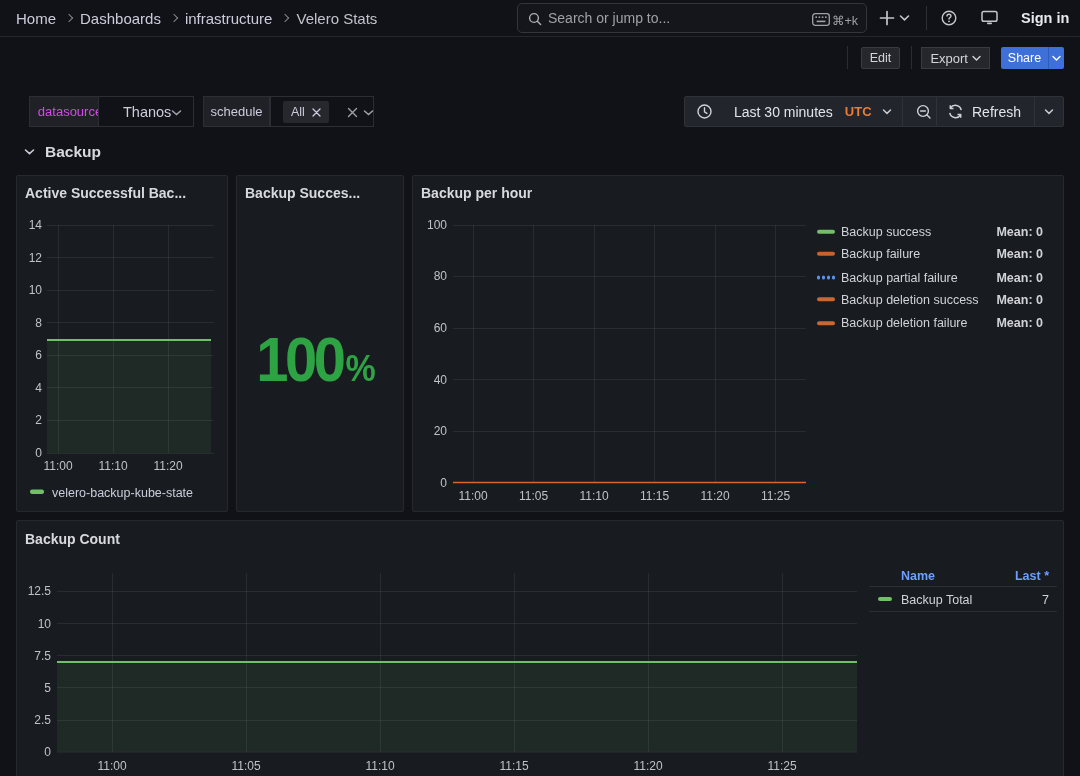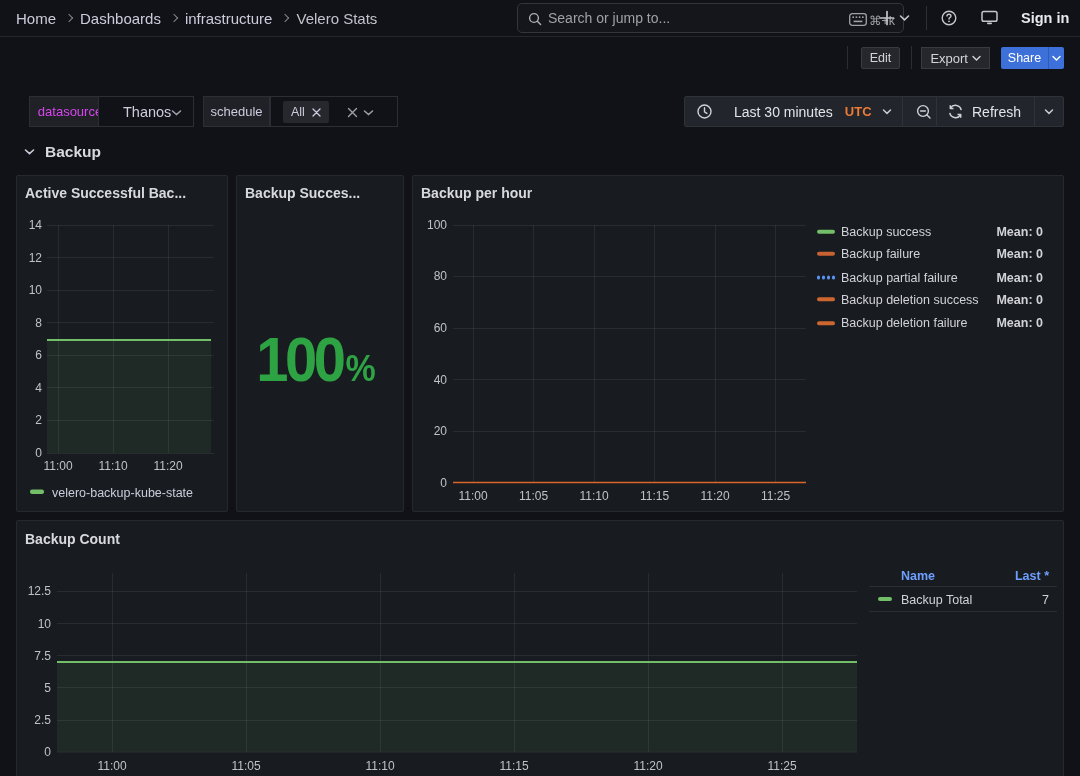--- a/index.html
+++ b/index.html
@@ -20,21 +20,21 @@
   <span>Dashboards</span>
   <span class="bsep"></span>
   <span>infrastructure</span>
   <span class="bsep"></span>
   <span style="color:#c2c3cd">Velero Stats</span>
 </div>
 <style>
 .bsep{display:inline-block;width:6px;height:6px;border-right:1.5px solid #84868f;border-top:1.5px solid #84868f;transform:rotate(45deg);margin:0 8px 0 10px}
 </style>
 
-<div class="abs" style="left:517px;top:3px;width:387px;height:30px;background:#15161b;border:1px solid #33353c;border-radius:5px;display:flex;align-items:center">
+<div class="abs" style="left:517px;top:3px;width:350px;height:30px;background:#15161b;border:1px solid #33353c;border-radius:5px;display:flex;align-items:center">
   <svg class="abs" style="left:10px;top:8px" width="14" height="14" viewBox="0 0 14 14">
       <circle cx="6" cy="6" r="4.4" fill="none" stroke="#aeb0b8" stroke-width="1.4"></circle>
       <line x1="9.3" y1="9.3" x2="12.6" y2="12.6" stroke="#aeb0b8" stroke-width="1.4" stroke-linecap="round"></line>
     </svg>
   <span style="margin-left:30px;font-size:14px;color:#9fa1a8">Search or jump to...</span>
   <svg class="abs" style="right:36px;top:9px" width="18" height="13" viewBox="0 0 18 13">
       <rect x="0.7" y="0.7" width="16.6" height="11.6" rx="2.5" fill="none" stroke="#9fa1a8" stroke-width="1.3"></rect>
       <rect x="3.4" y="3.4" width="1.6" height="1.6" fill="#9fa1a8"></rect>
       <rect x="6.6" y="3.4" width="1.6" height="1.6" fill="#9fa1a8"></rect>
       <rect x="9.8" y="3.4" width="1.6" height="1.6" fill="#9fa1a8"></rect>
@@ -80,21 +80,21 @@
 </div>
 
 <div class="abs" style="left:29px;top:96px;width:82px;height:31px;background:#1f2127;border:1px solid #2c2e35;display:flex;align-items:center;justify-content:center;font-size:13px;color:#d946ef">datasource</div>
 <div class="abs" style="left:98px;top:96px;width:96px;height:31px;background:#111217;border:1px solid #2c2e35;display:flex;align-items:center;font-size:14.5px;font-weight:500;color:#ccccdc">
     <span style="margin-left:24px">Thanos</span>
   <svg width="11" height="8" viewBox="0 0 11 8" style="position:absolute;right:11px;top:12px">
       <path d="M1.5 2l4 3.6L9.5 2" stroke="#9da0a7" stroke-width="1.5" fill="none" stroke-linecap="round"></path>
     </svg>
 </div>
 <div class="abs" style="left:203px;top:96px;width:67px;height:31px;background:#1f2127;border:1px solid #2c2e35;display:flex;align-items:center;justify-content:center;font-size:13px;color:#ccccdc">schedule</div>
-<div class="abs" style="left:270px;top:96px;width:128px;height:31px;background:#111217;border:1px solid #2c2e35">
+<div class="abs" style="left:270px;top:96px;width:104px;height:31px;background:#111217;border:1px solid #2c2e35">
   <span style="position:absolute;left:12px;top:4px;background:#26282e;border-radius:2px;height:22px;display:flex;align-items:center;padding:0 8px;font-size:12.5px;font-weight:500;color:#ccccdc">All&nbsp;&nbsp;<svg width="9" height="9" viewBox="0 0 9 9">
         <path d="M1 1l7 7M8 1l-7 7" stroke="#ccccdc" stroke-width="1.3" stroke-linecap="round"></path>
       </svg></span>
   <svg width="11" height="11" viewBox="0 0 11 11" style="position:absolute;left:76px;top:10px">
       <path d="M1.5 1.5l8 8M9.5 1.5l-8 8" stroke="#9da0a7" stroke-width="1.4" stroke-linecap="round"></path>
     </svg>
   <svg width="11" height="8" viewBox="0 0 11 8" style="position:absolute;left:92px;top:12px">
       <path d="M1.5 2l4 3.6L9.5 2" stroke="#9da0a7" stroke-width="1.5" fill="none" stroke-linecap="round"></path>
     </svg>
 </div>

